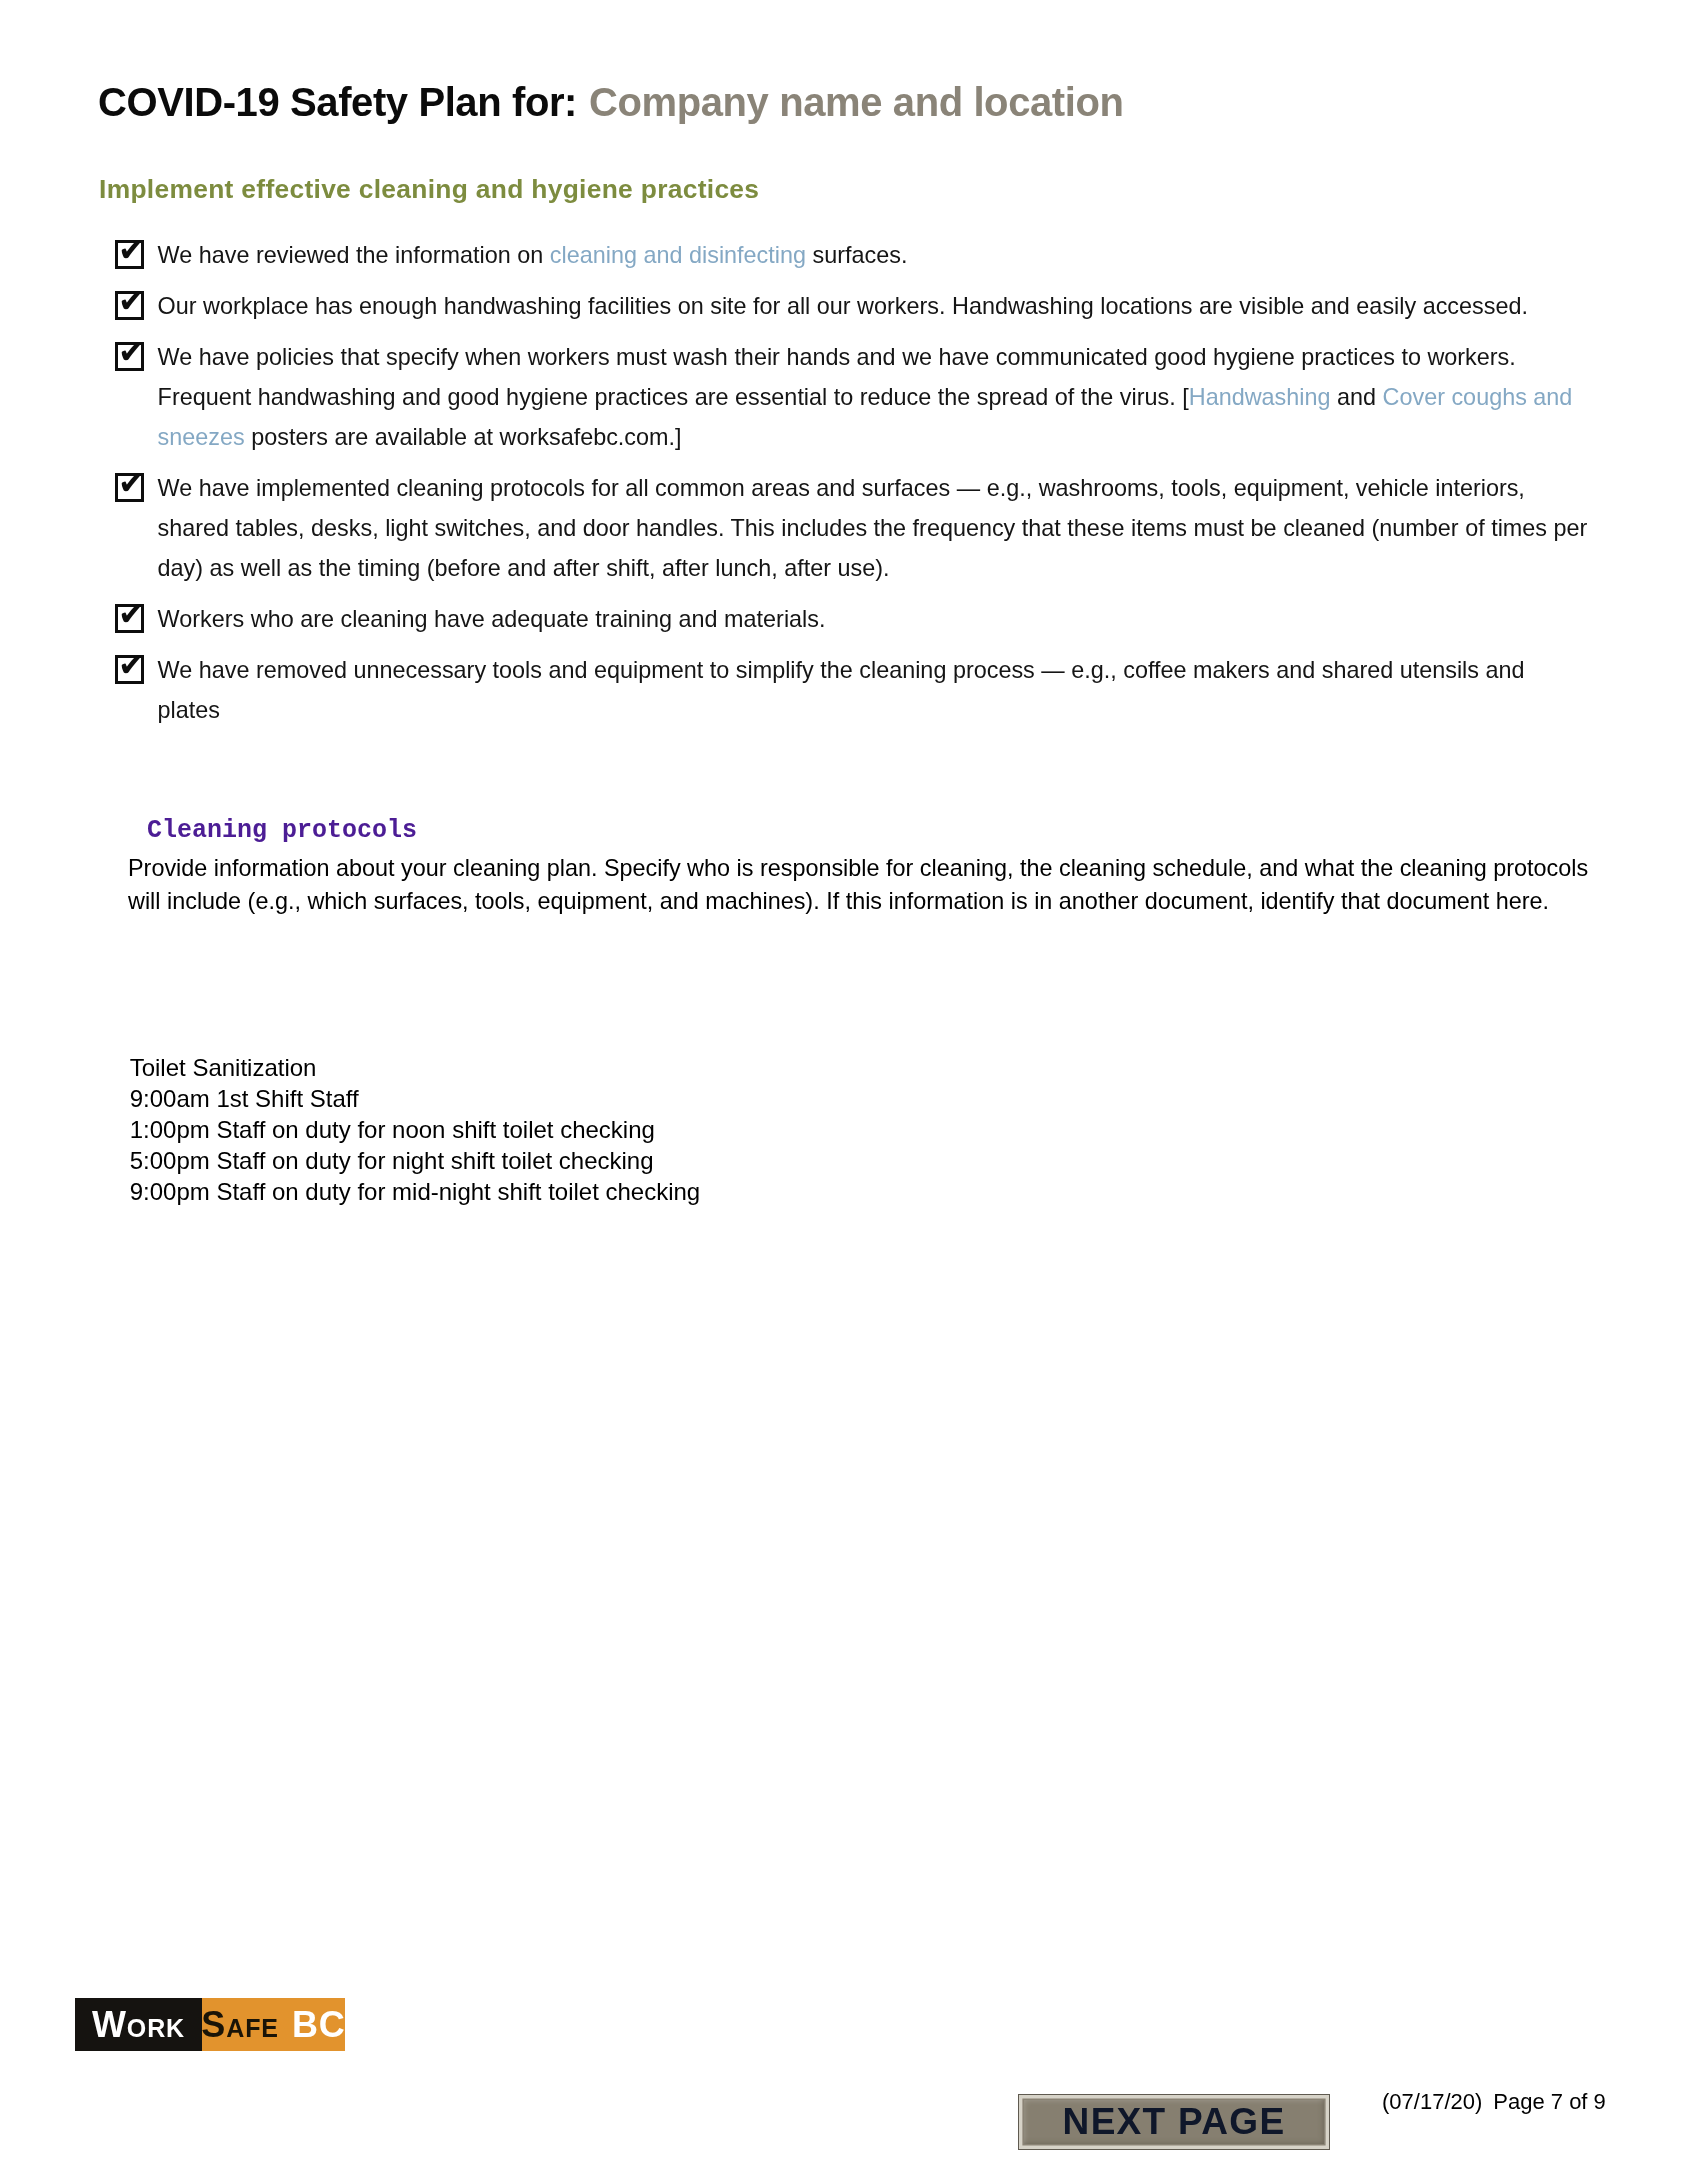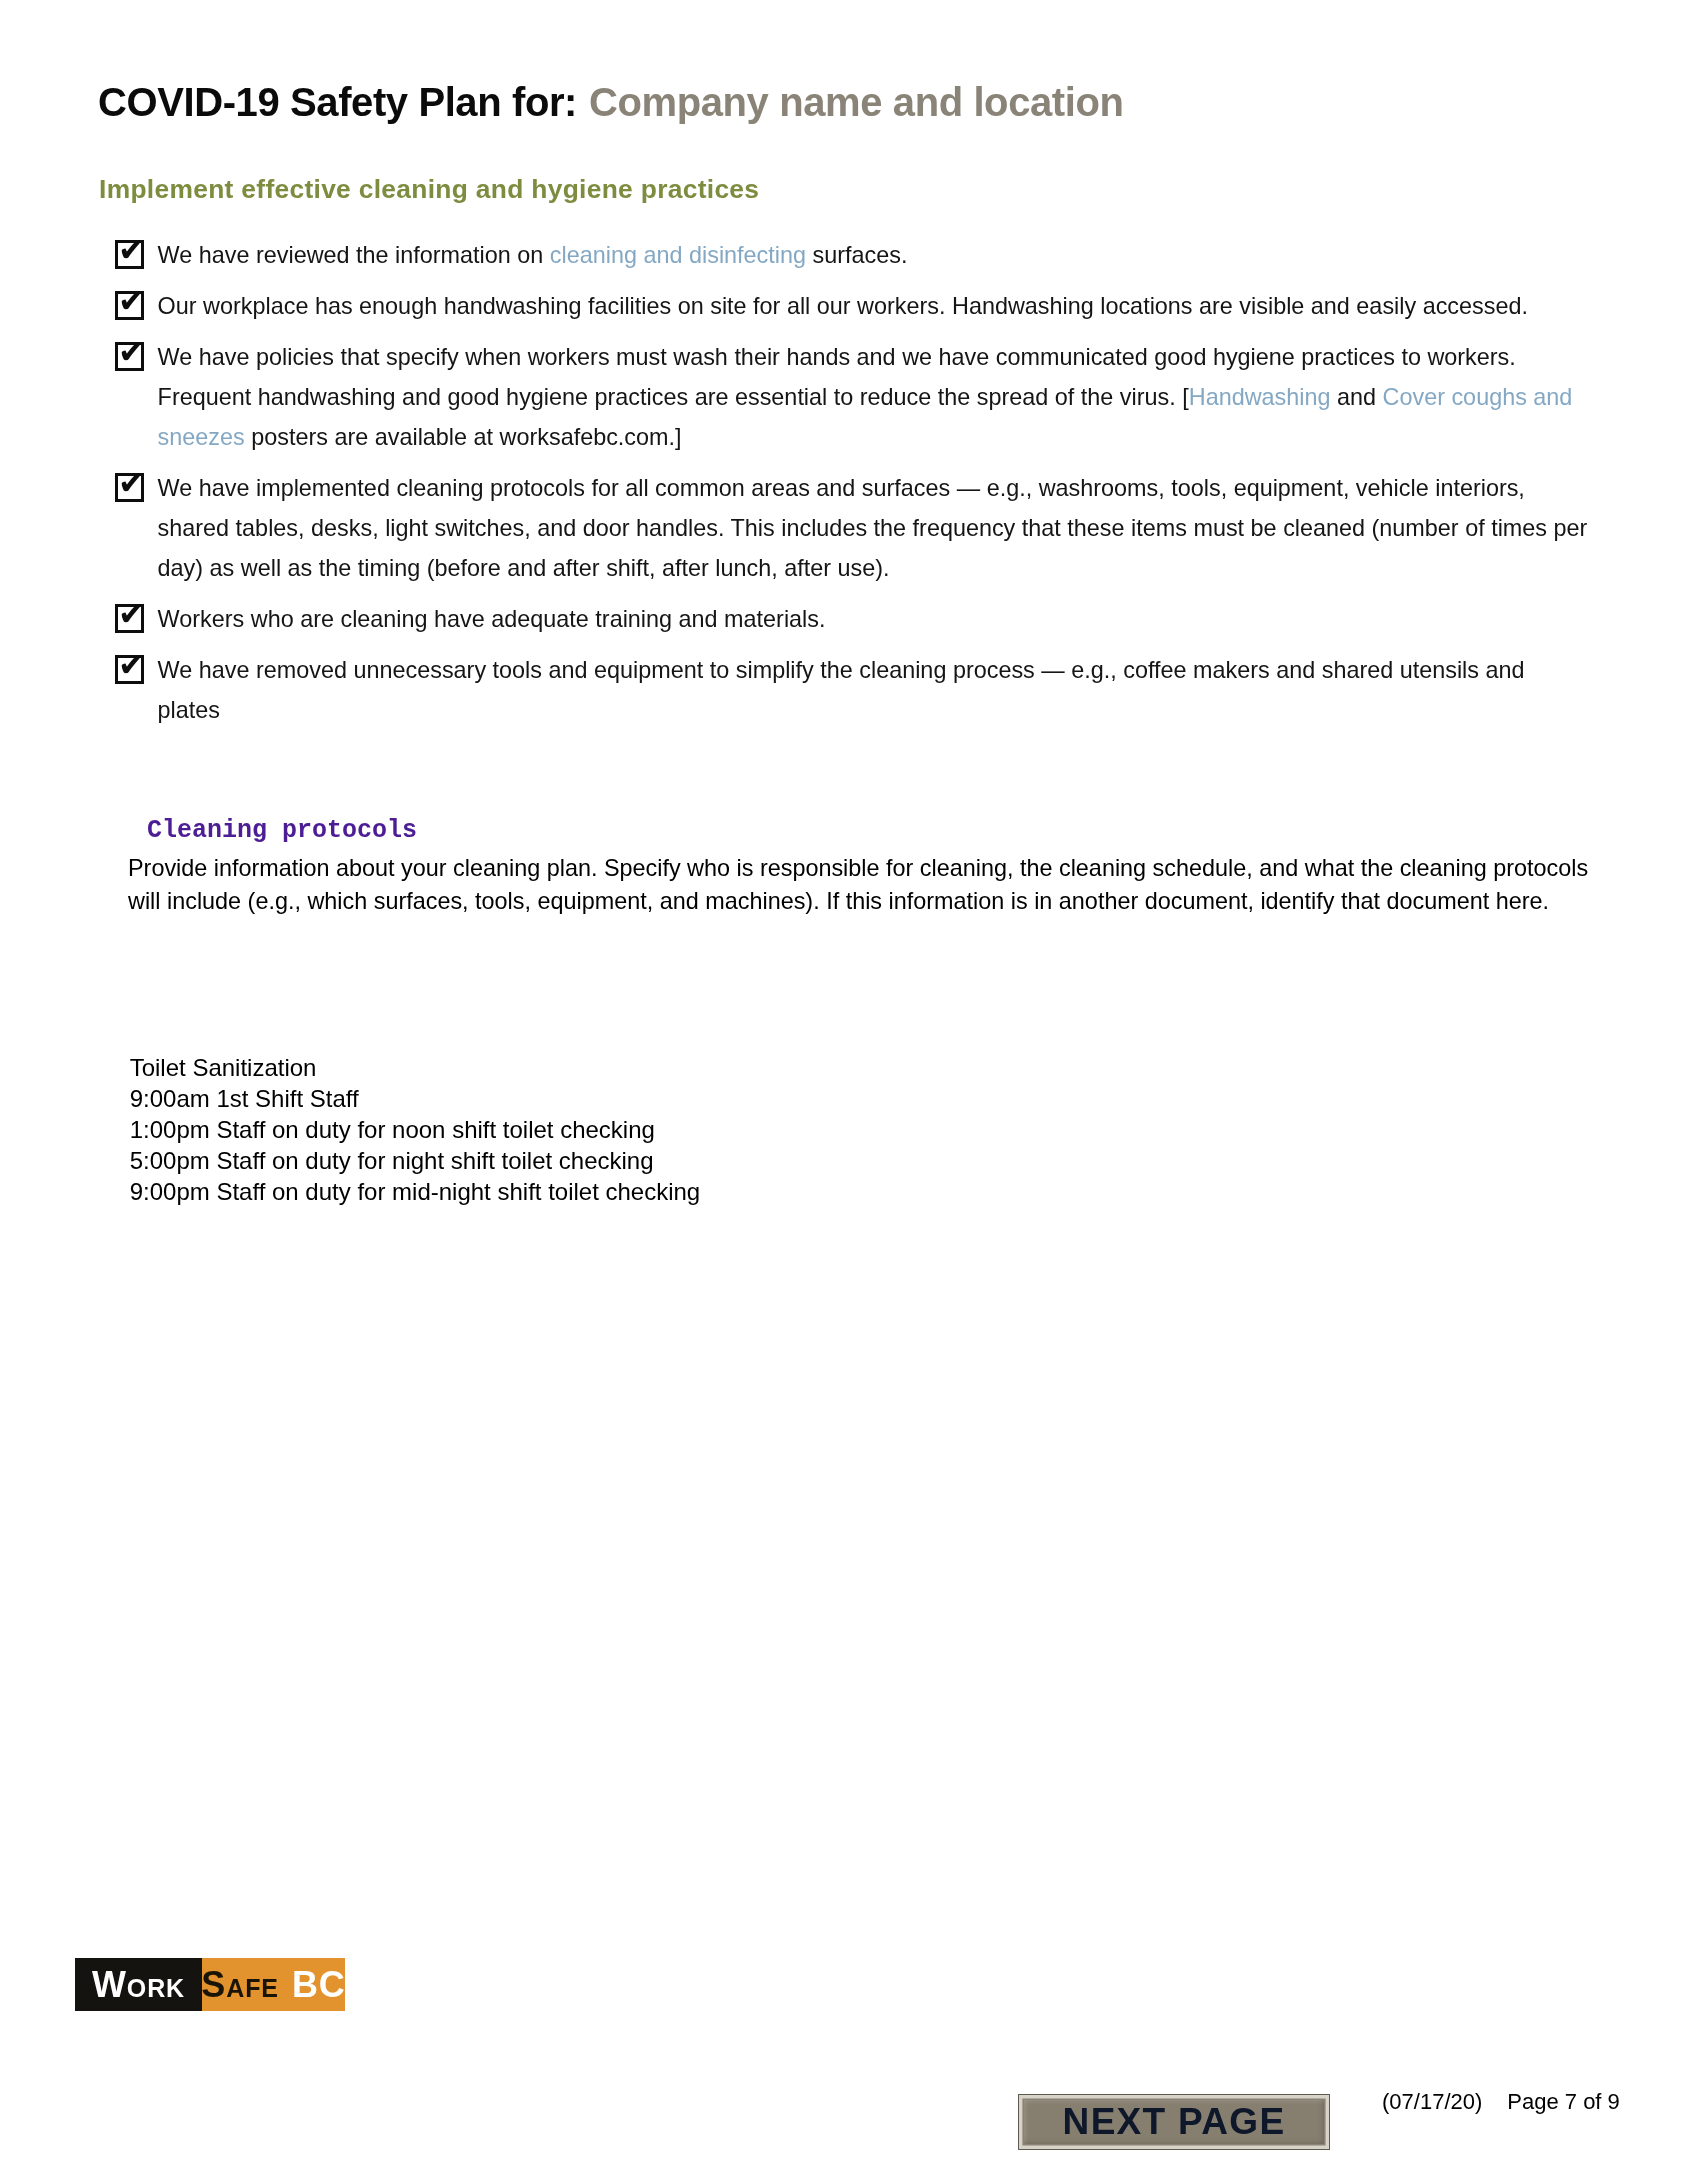--- a/index.html
+++ b/index.html
@@ -34,37 +34,37 @@
   .protocols-desc{position:absolute;left:128px;top:852px;margin:0;width:1467px;
     font-size:23.4px;line-height:33px;color:#000;}
 
   
   .response{position:absolute;left:128px;top:1043px;width:1469px;height:358px;cursor:text;}
   .resp-block{position:absolute;left:1.7px;font-size:24px;line-height:31px;color:#000;}
   .resp-toilet{top:9.4px;}
   .resp-door{top:240px;}
 
   
-  .logo{position:absolute;left:75px;top:1958px;height:53px;display:flex;}
+  .logo{position:absolute;left:75px;top:1998px;height:53px;display:flex;}
   .logo-black{background:#151310;color:#ffffff;width:127px;display:flex;align-items:center;
     justify-content:center;font-weight:700;font-size:36px;font-variant:small-caps;letter-spacing:0.9px;}
   .logo-orange{background:#e2932d;width:143px;display:flex;align-items:center;justify-content:center;
     gap:13px;font-weight:700;font-size:36px;}
   .logo-safe{color:#1a1407;font-variant:small-caps;letter-spacing:0.9px;}
   .logo-bc{color:#ffffff;letter-spacing:0.9px;}
 
   .next-btn{position:absolute;left:1018px;top:2094px;width:312px;height:56px;
     background:#867f70;border:1.7px solid #5f5a50;box-sizing:border-box;
     box-shadow:inset 0 0 0 3.4px #d7d3c8, inset 0 0 0 5.1px #8a8375,
                inset -4.3px -4.3px 6px rgba(55,50,40,.45), inset 4.3px 4.3px 6px rgba(255,255,255,.28);
     color:#0f172a;font-family:"Liberation Sans",sans-serif;font-size:37px;font-weight:700;
     letter-spacing:1.3px;display:flex;align-items:center;justify-content:center;cursor:pointer;padding:0;}
 
   .pageinfo{position:absolute;left:1382px;top:2089px;font-size:22px;color:#000;
-    display:flex;gap:25px;white-space:nowrap;}
+    display:flex;gap:11px;white-space:nowrap;}
 </style>
 </head>
 <body>
 
 <div class="page">
 
   <h1 class="doc-title"><span>COVID-19 Safety Plan for:</span><span class="title-gray">Company name and location</span></h1>
 
   <h2 class="section-heading">Implement effective cleaning and hygiene practices</h2>
 

